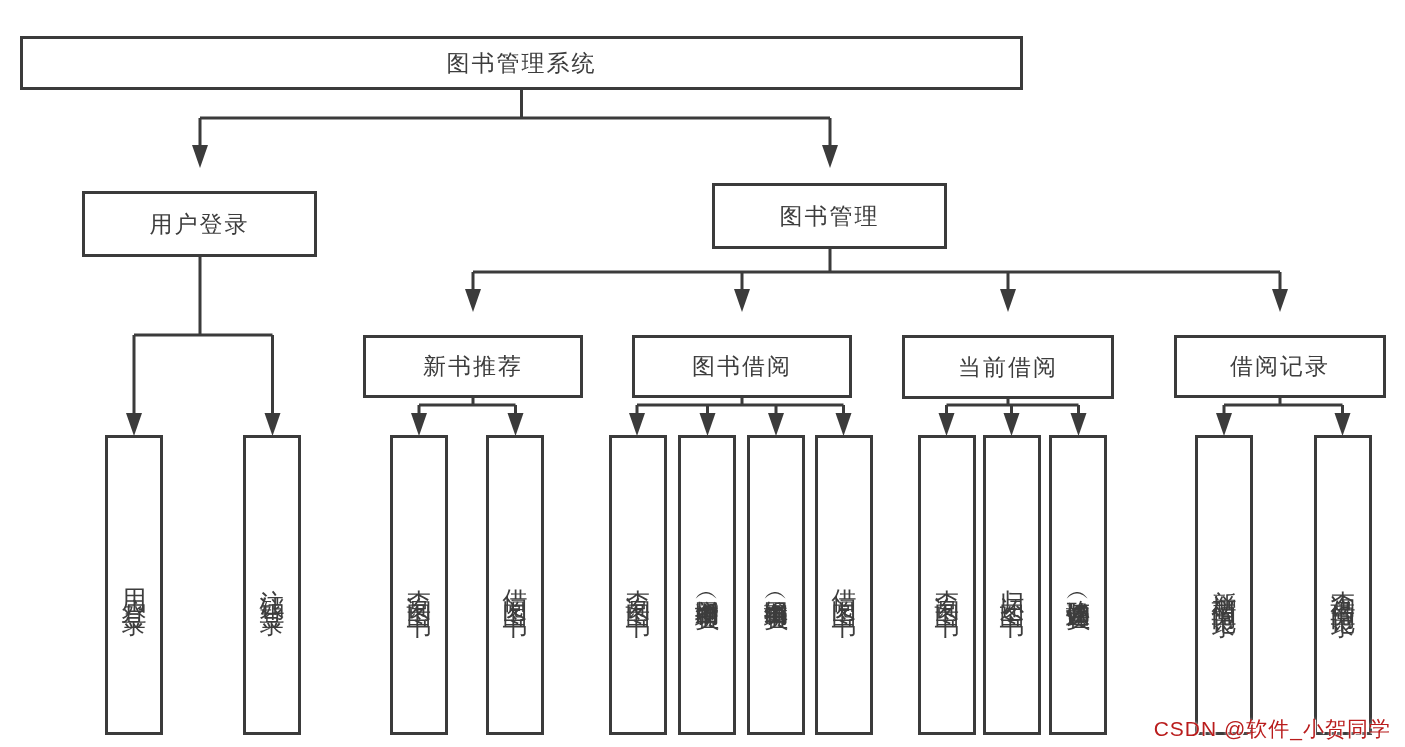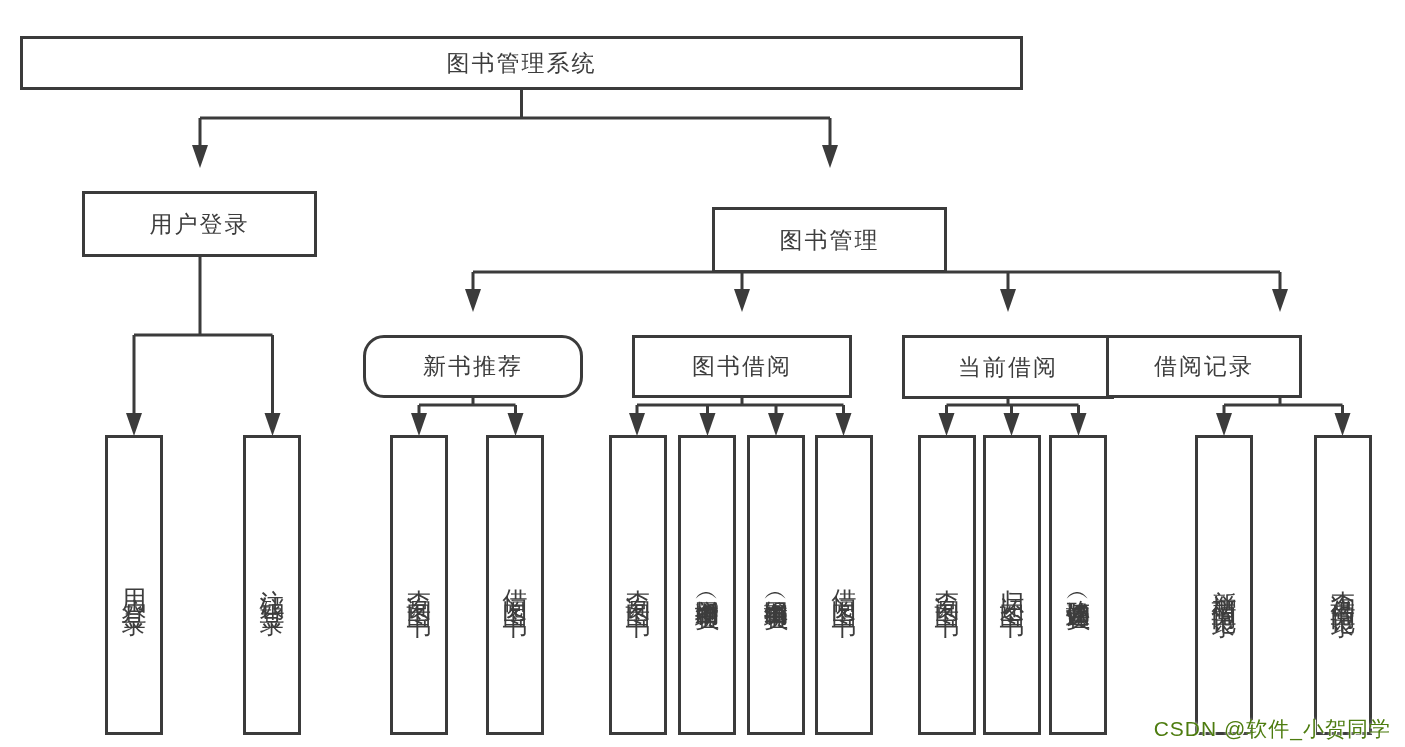--- a/index.html
+++ b/index.html
@@ -22,41 +22,41 @@
   }
   .node.leaf .vtext{
     writing-mode:vertical-rl;text-orientation:mixed;
     letter-spacing:8px;line-height:1;display:block;
   }
   .node.leaf.mid .vtext{letter-spacing:5px;}
   .node.leaf.long .vtext{letter-spacing:1px;font-size:24px;}
   
   #n-root{left:20px;top:13px;width:1003px;height:54px;}
   #n-user-login{left:82px;top:168px;width:235px;height:66px;}
-  #n-book-mgmt{left:712px;top:184px;width:235px;height:66px;}
-  #n-new-book-rec{left:363px;top:312px;width:220px;height:63px;border-radius:21px;}
+  #n-book-mgmt{left:712px;top:160px;width:235px;height:66px;}
+  #n-new-book-rec{left:363px;top:312px;width:220px;height:63px;}
   #n-book-borrow{left:632px;top:312px;width:220px;height:63px;}
   #n-current-borrow{left:902px;top:312px;width:212px;height:64px;}
-  #n-borrow-record{left:1106px;top:312px;width:196px;height:63px;}
+  #n-borrow-record{left:1174px;top:312px;width:212px;height:63px;}
   .node.leaf{top:435px;width:58px;height:300px;}
   #n-leaf-user-login{left:105px;}
   #n-leaf-logout{left:243px;}
   #n-leaf-nbr-query{left:390px;}
   #n-leaf-nbr-borrow{left:486px;}
   #n-leaf-bb-query{left:609px;}
   #n-leaf-bb-add{left:678px;}
   #n-leaf-bb-edit{left:747px;}
   #n-leaf-bb-borrow{left:815px;}
   #n-leaf-cb-query{left:918px;}
   #n-leaf-cb-return{left:983px;}
   #n-leaf-cb-confirm{left:1049px;}
   #n-leaf-br-add{left:1195px;}
   #n-leaf-br-query{left:1314px;}
   .watermark{
-    position:absolute;right:14px;bottom:4px;font-size:21px;color:#4d7c0f;
+    position:absolute;right:14px;bottom:4px;font-size:21px;color:#b91c1c;
     text-shadow:0 0 3px #ffffff,1px 1px 0 #ffffff;letter-spacing:1px;
   }
 </style>
 </head>
 <body>
 
 <div class="canvas">
 
   <svg class="wires" viewBox="0 0 1405 747">
 

